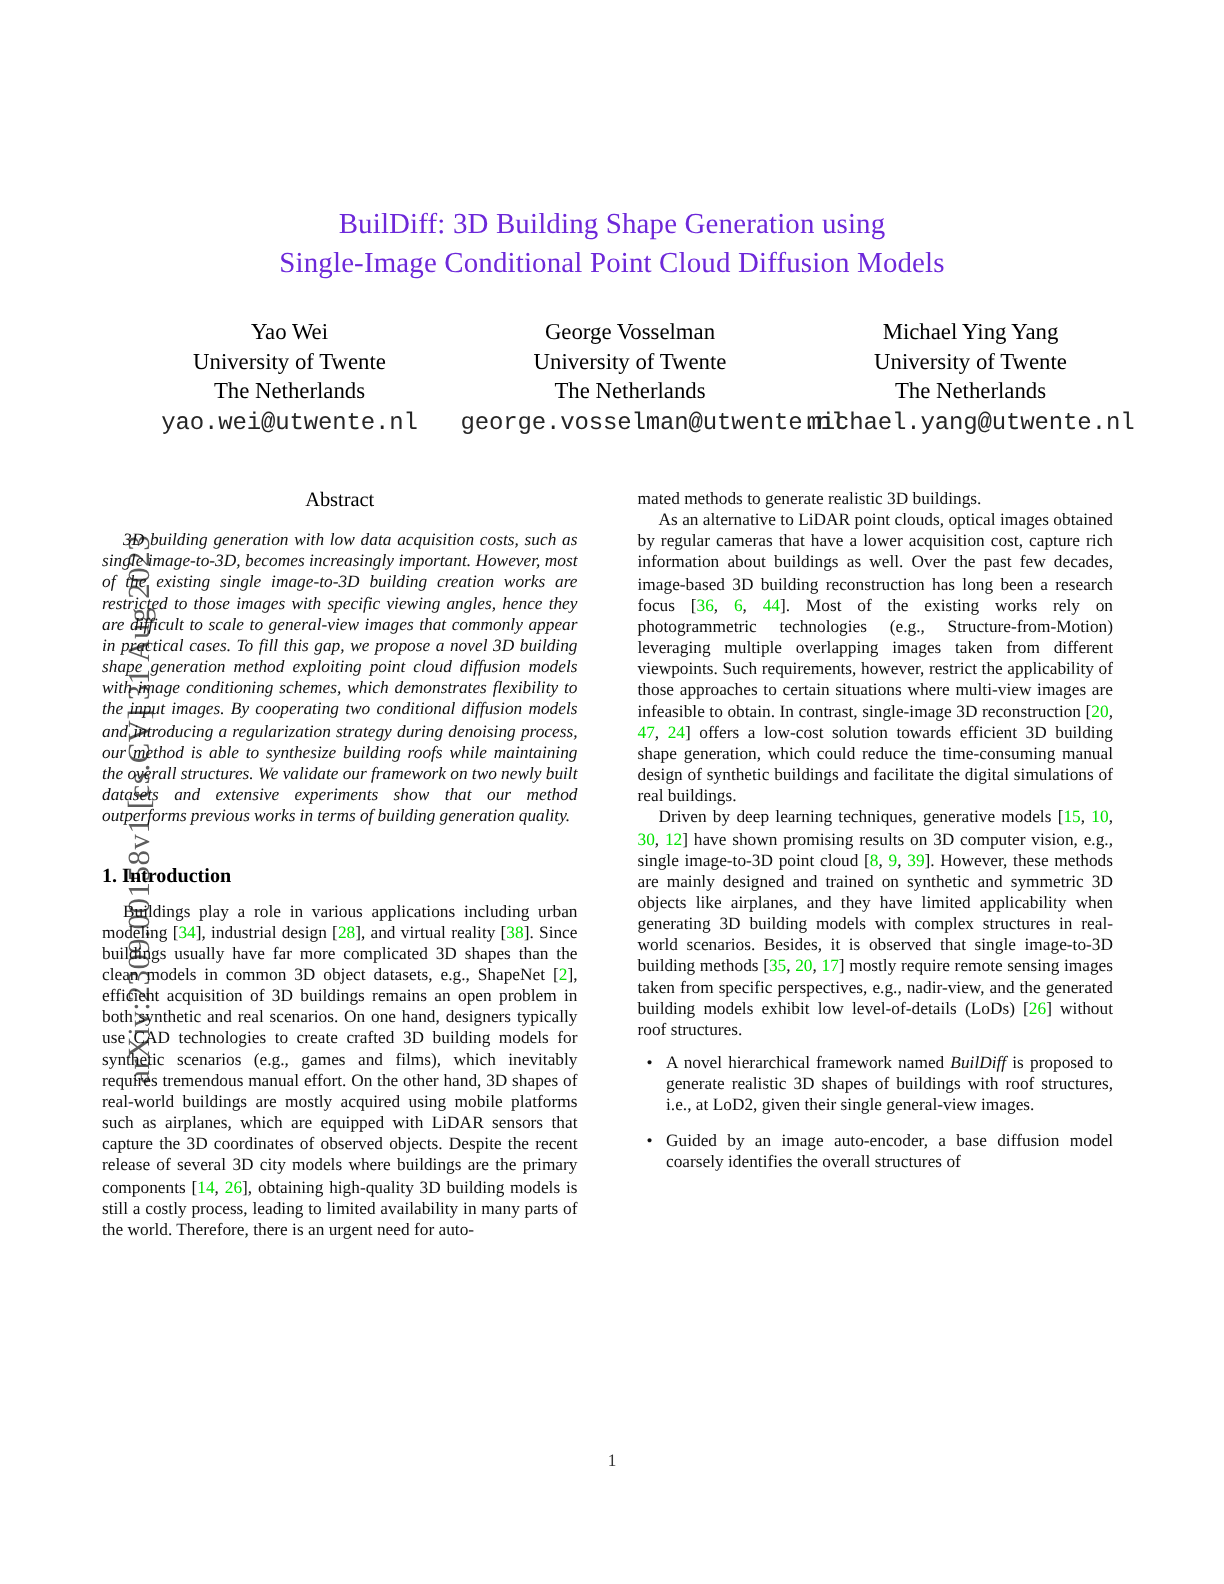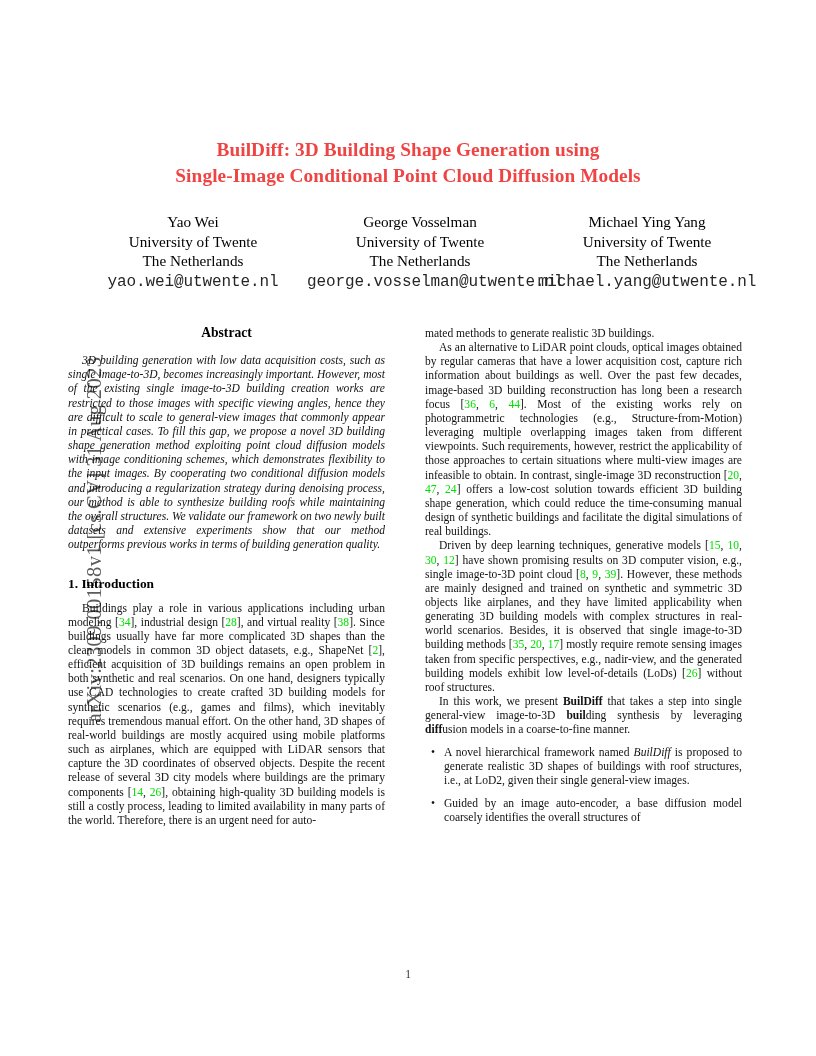--- a/index.html
+++ b/index.html
@@ -36,24 +36,24 @@
   
   .title-block {
     position: absolute;
     left: 68px;
     top: 137px;
     width: 680px;
     text-align: center;
   }
   .title-line {
     font-size: 19.3px;
-    font-weight: bold;
+    font-weight: normal;
     line-height: 26px;
     letter-spacing: 0.1px;
-    color: #ef4444;
+    color: #6d28d9;
   }
 
   
   .authors {
     position: absolute;
     left: 80px;
     top: 212px;
     width: 680px;
     display: flex;
     justify-content: space-between;
@@ -87,21 +87,21 @@
     line-height: 14.15px;
     text-align: justify;
     color: #111;
   }
   .col-left  { left: 68px; }
   .col-right { left: 425px; }
 
   .abstract-head {
     text-align: center;
     font-size: 13.6px;
-    font-weight: bold;
+    font-weight: normal;
     margin: 0 0 13px 0;
     color: #000;
   }
   .abstract-body {
     font-style: italic;
     text-indent: 14px;
     margin: 0;
     text-align: justify;
     word-spacing: -0.1px;
   }
@@ -199,21 +199,20 @@
   </div>
 
   <div class="col col-right">
 
     <p class="para noindent"><span>mated methods to generate realistic 3D buildings.</span></p>
 
     <p class="para"><span>As an alternative to LiDAR point clouds, optical images obtained by regular cameras that have a lower acquisition cost, capture rich information about buildings as well. Over the past few decades, image-based 3D building reconstruction has long been a research focus [</span><span class="cite">36</span><span>, </span><span class="cite">6</span><span>, </span><span class="cite">44</span><span>]. Most of the existing works rely on photogrammetric technologies (e.g., Structure-from-Motion) leveraging multiple overlapping images taken from different viewpoints. Such requirements, however, restrict the applicability of those approaches to certain situations where multi-view images are infeasible to obtain. In contrast, single-image 3D reconstruction [</span><span class="cite">20</span><span>, </span><span class="cite">47</span><span>, </span><span class="cite">24</span><span>] offers a low-cost solution towards efficient 3D building shape generation, which could reduce the time-consuming manual design of synthetic buildings and facilitate the digital simulations of real buildings.</span></p>
 
     <p class="para"><span>Driven by deep learning techniques, generative models [</span><span class="cite">15</span><span>, </span><span class="cite">10</span><span>, </span><span class="cite">30</span><span>, </span><span class="cite">12</span><span>] have shown promising results on 3D computer vision, e.g., single image-to-3D point cloud [</span><span class="cite">8</span><span>, </span><span class="cite">9</span><span>, </span><span class="cite">39</span><span>]. However, these methods are mainly designed and trained on synthetic and symmetric 3D objects like airplanes, and they have limited applicability when generating 3D building models with complex structures in real-world scenarios. Besides, it is observed that single image-to-3D building methods [</span><span class="cite">35</span><span>, </span><span class="cite">20</span><span>, </span><span class="cite">17</span><span>] mostly require remote sensing images taken from specific perspectives, e.g., nadir-view, and the generated building models exhibit low level-of-details (LoDs) [</span><span class="cite">26</span><span>] without roof structures.</span></p>
 
-    <p class="para"><span>In this work, we present </span><b>BuilDiff</b><span> that takes a step into single general-view image-to-3D </span><b>buil</b><span>ding synthesis by leveraging </span><b>diff</b><span>usion models in a coarse-to-fine manner.</span></p>
 
 
     <ul class="contrib">
       <li><span class="bullet">•</span><span>A novel hierarchical framework named </span><i>BuilDiff</i><span> is proposed to generate realistic 3D shapes of buildings with roof structures, i.e., at LoD2, given their single general-view images.</span></li>
       <li><span class="bullet">•</span><span>Guided by an image auto-encoder, a base diffusion model coarsely identifies the overall structures of</span></li>
     </ul>
 
   </div>
 
   <div class="page-number">1</div>

